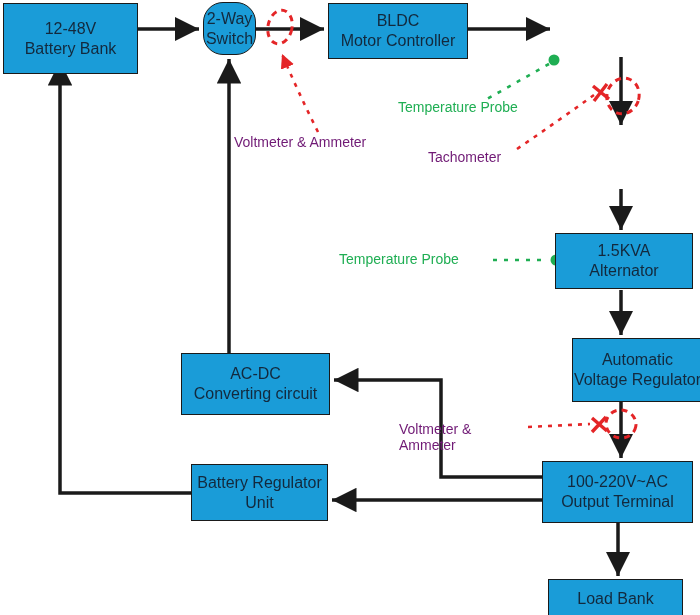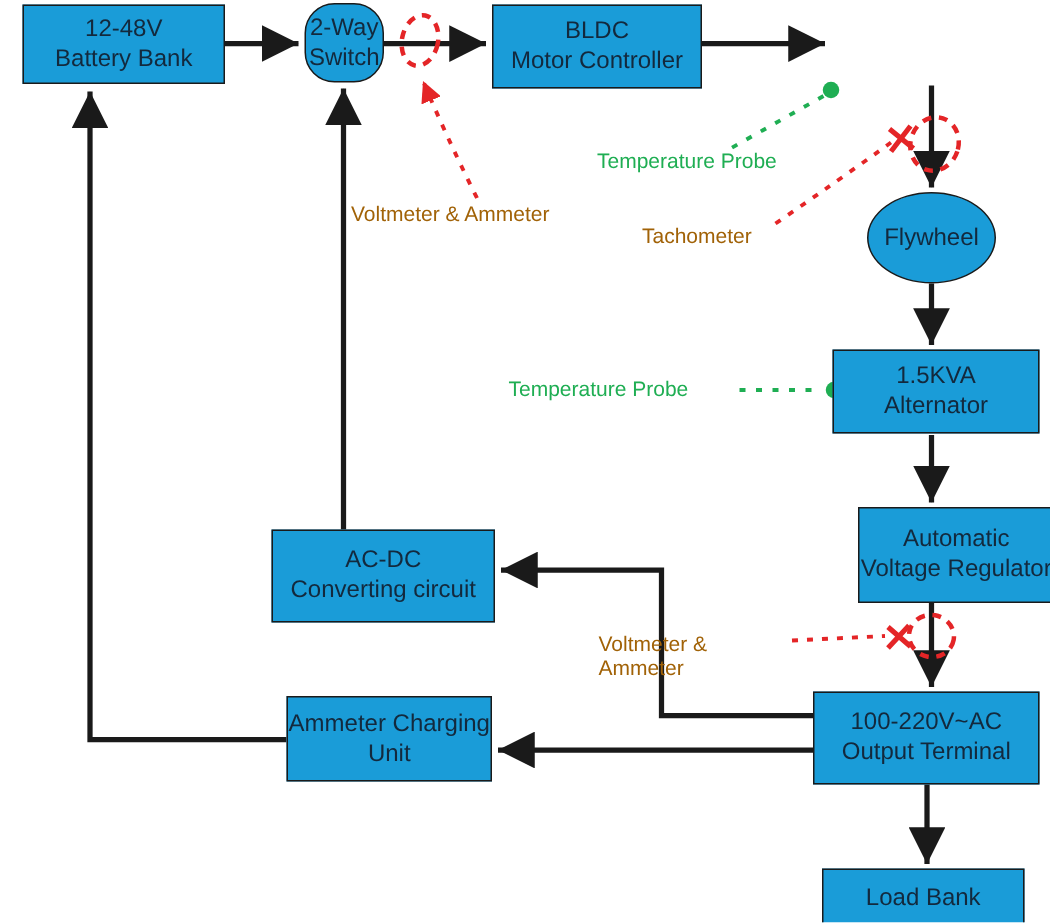--- a/index.html
+++ b/index.html
@@ -14,21 +14,21 @@
     box-sizing:border-box;
   }
   .node-label{
     color:#13293D;font-size:16px;line-height:1.22;white-space:pre-line;
   }
   .ellipse-node{border-radius:50%;}
   .annotation{
     position:absolute;font-size:14px;line-height:1.12;text-align:left;
     white-space:pre-line;width:180px;
   }
-  .ann-red{color:#a16207;}
+  .ann-red{color:#701a75;}
   .ann-green{color:#1FAE53;}
 </style>
 </head>
 <body>
 
 <div id="stage">
 
   <svg id="wires" viewBox="0 0 700 615">
     <defs>
       <marker id="arrB" markerWidth="7.5" markerHeight="7" refX="7" refY="3.5" orient="auto" markerUnits="strokeWidth">
@@ -67,49 +67,46 @@
     </g>
 
     <g stroke="#1FAE53" stroke-width="2.6" fill="none">
       <path d="M549,64 L487,99" stroke-dasharray="4 7"></path>
       <path d="M493,260 L548,260" stroke-dasharray="4 7"></path>
     </g>
     <circle cx="554" cy="60" r="5.5" fill="#1FAE53"></circle>
     <circle cx="556" cy="260" r="5.5" fill="#1FAE53"></circle>
   </svg>
 
-  <div class="node" style="left:3px;top:3px;width:135px;height:53px;margin-left:12px;">
+  <div class="node" style="left:3px;top:3px;width:135px;height:71px;">
     <span class="node-label">12-48V
 Battery Bank</span>
   </div>
   <div class="node" style="left:203px;top:2px;width:53px;height:53px;border-radius:20px;">
     <span class="node-label">2-Way
 Switch</span>
   </div>
   <div class="node" style="left:328px;top:3px;width:140px;height:56px;">
     <span class="node-label">BLDC
 Motor Controller</span>
-  </div>
-  <div class="node ellipse-node" style="left:578px;top:128px;width:86px;height:61px;">
-    <span class="node-label">Flywheel</span>
   </div>
   <div class="node" style="left:555px;top:233px;width:138px;height:56px;">
     <span class="node-label">1.5KVA
 Alternator</span>
   </div>
   <div class="node" style="left:572px;top:338px;width:131px;height:64px;">
     <span class="node-label">Automatic
 Voltage Regulator</span>
   </div>
   <div class="node" style="left:181px;top:353px;width:149px;height:62px;">
     <span class="node-label">AC-DC
 Converting circuit</span>
   </div>
   <div class="node" style="left:191px;top:464px;width:137px;height:57px;">
-    <span class="node-label">Ammeter Charging
+    <span class="node-label">Battery Regulator
 Unit</span>
   </div>
   <div class="node" style="left:542px;top:461px;width:151px;height:62px;">
     <span class="node-label">100-220V~AC
 Output Terminal</span>
   </div>
   <div class="node" style="left:548px;top:579px;width:135px;height:40px;">
     <span class="node-label">Load Bank</span>
   </div>
 

